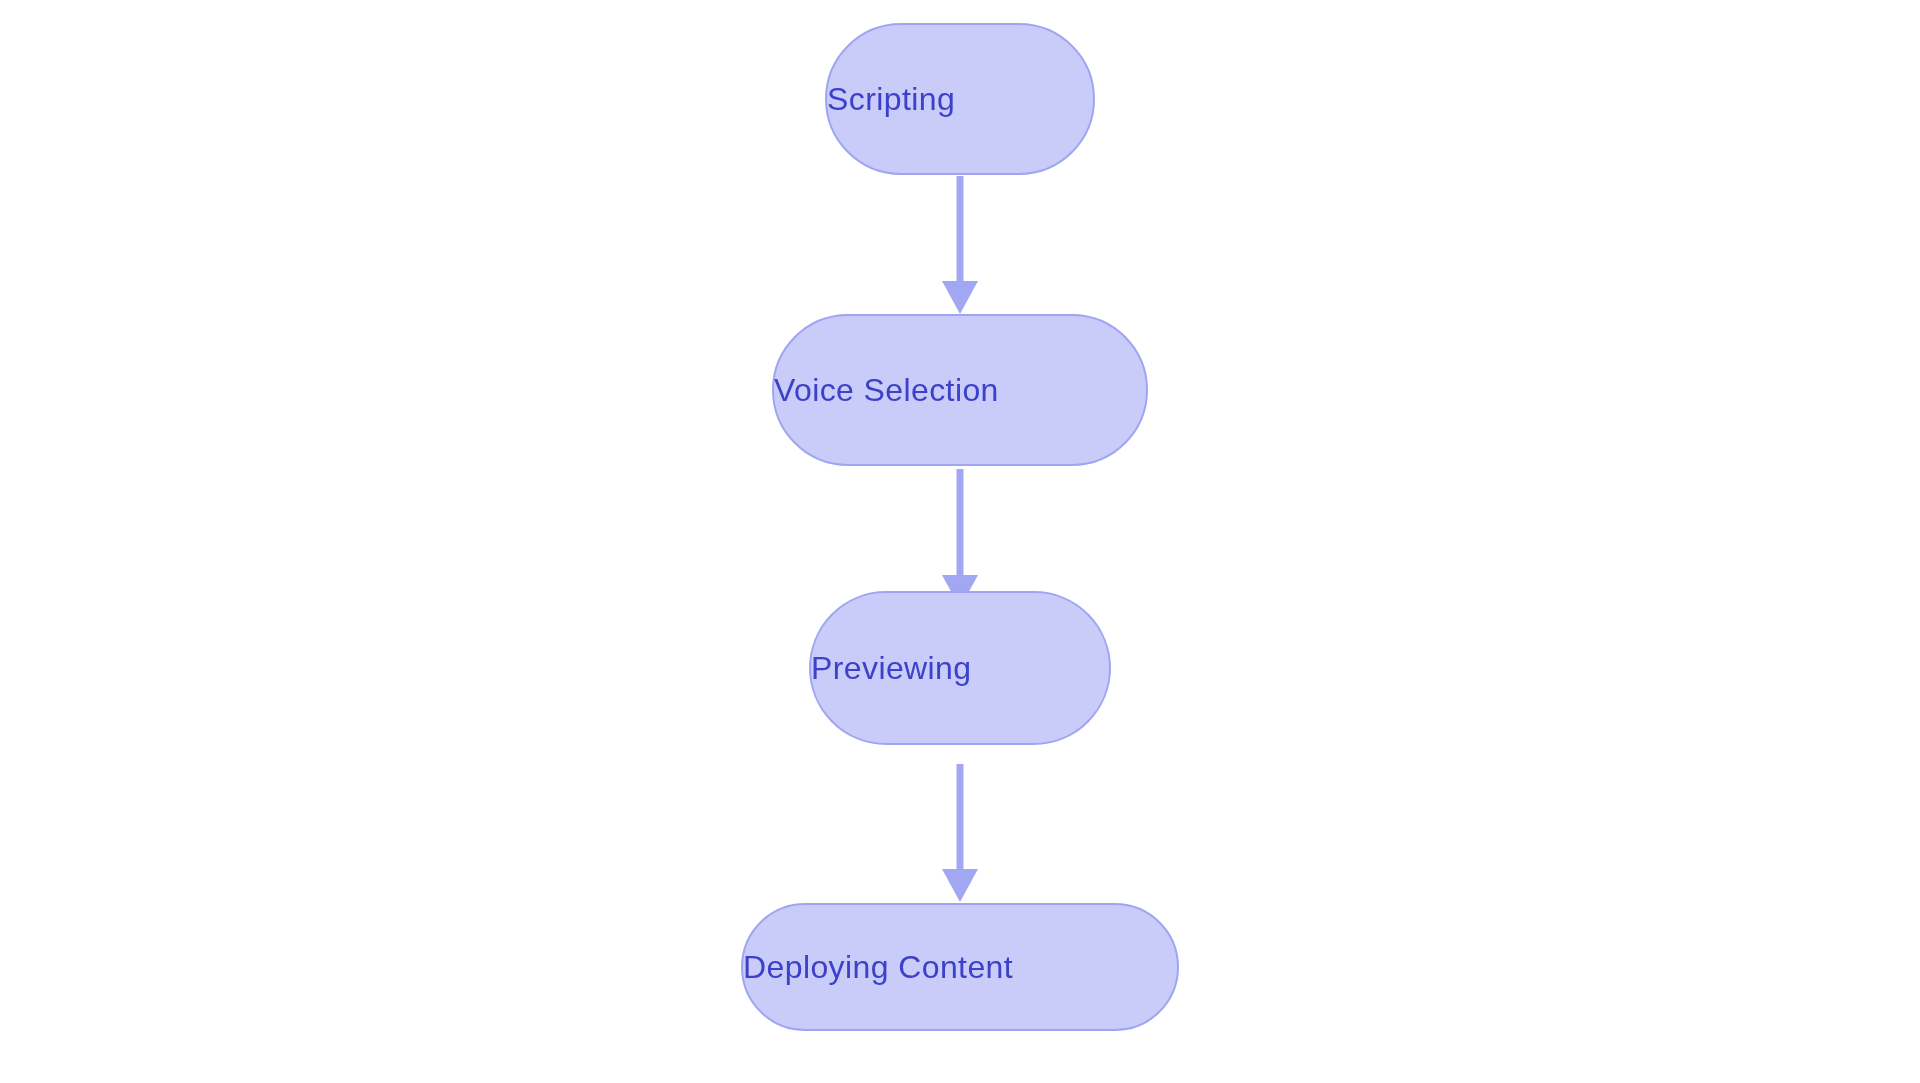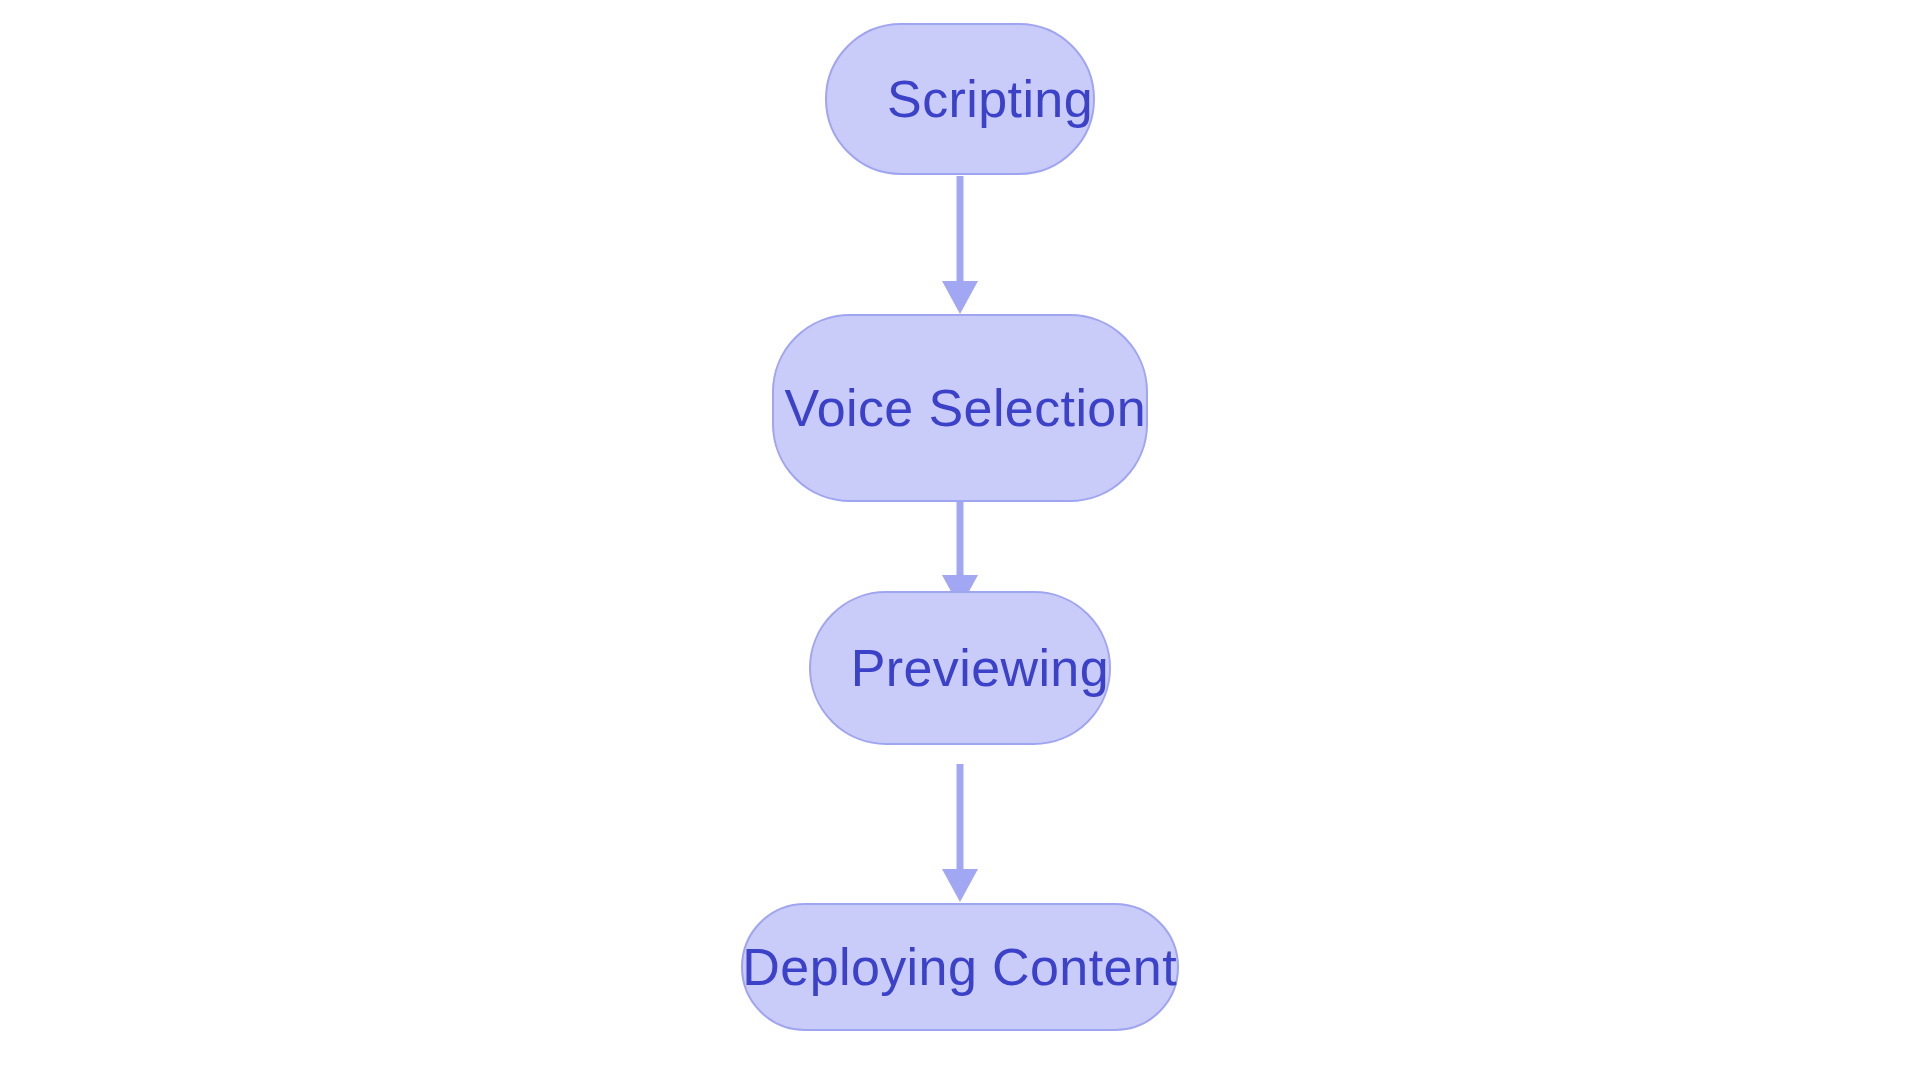--- a/index.html
+++ b/index.html
@@ -23,31 +23,31 @@
   }
   .edges {
     position: absolute; left: 0; top: 0;
     width: 1920px; height: 1083px;
     pointer-events: none;
   }
   .edge-line { stroke: var(--arrow); stroke-width: 7; }
   .edge-head { fill: var(--arrow); }
   .flow-node {
     position: absolute;
-    display: flex; align-items: center; justify-content: flex-end;
+    display: flex; align-items: center; justify-content: flex-start;
     background: var(--node-fill);
     border: 2px solid var(--node-border);
     border-radius: 78px;
     color: var(--node-text);
-    font-size: 52px;
+    font-size: 32px;
     letter-spacing: 0.4px;
     white-space: nowrap;
   }
   .node-scripting         { left: 825px; top: 23px;  width: 270px; height: 152px; }
-  .node-voice-selection   { left: 772px; top: 314px; width: 376px; height: 188px; }
+  .node-voice-selection   { left: 772px; top: 314px; width: 376px; height: 152px; }
   .node-previewing        { left: 809px; top: 591px; width: 302px; height: 154px; }
   .node-deploying-content { left: 741px; top: 903px; width: 438px; height: 128px; }
 </style>
 </head>
 <body>
 
 <div class="canvas">
 
   <svg class="edges" viewBox="0 0 1920 1083" xmlns="http://www.w3.org/2000/svg" aria-hidden="true">
     <g>

